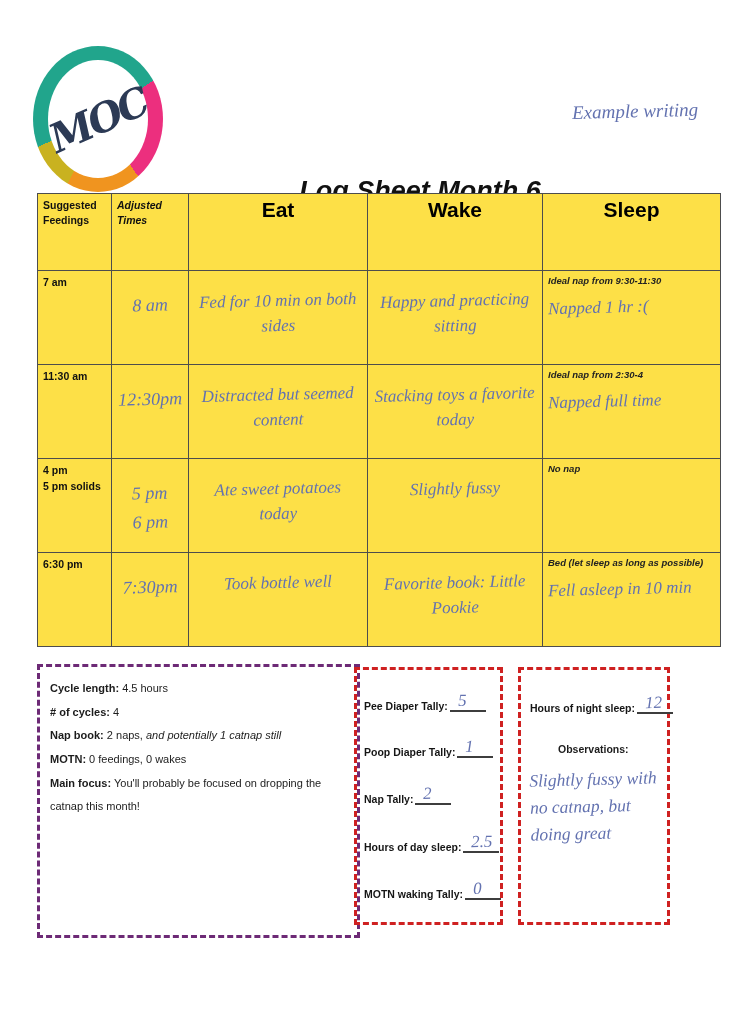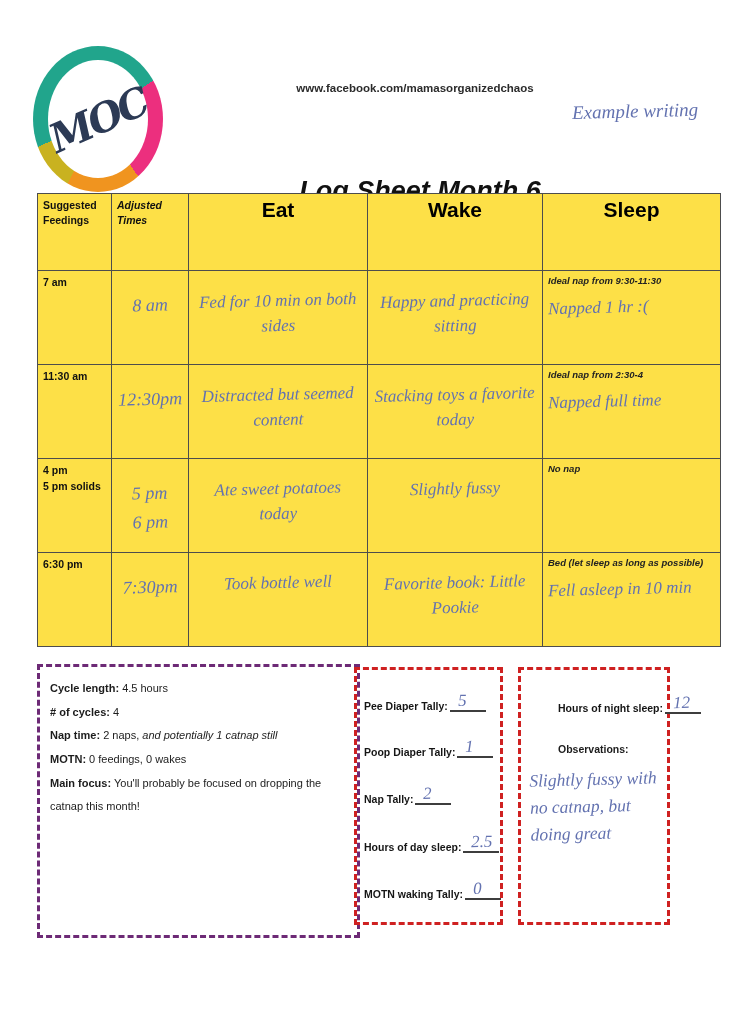--- a/index.html
+++ b/index.html
@@ -83,21 +83,20 @@
 <div class="page">
 
   <div class="logo">
     <div class="logo-ring"></div>
     <div class="logo-inner">
       <span class="logo-text">MOC</span>
     </div>
   </div>
 
   <div class="urls">
-    <div>www.facebook.com/mamasorganizedchaos</div>
   </div>
 
   <div class="example-note hand">Example writing</div>
 
   <div class="page-title">Log Sheet Month 6</div>
 
   <table class="log">
     <tbody>
         <tr class="hdr">
       <th class="col-suggested small-hdr">Suggested Feedings</th>
@@ -175,21 +174,21 @@
         <span class="sleep-note">Bed (let sleep as long as possible)</span>
         <span class="hand sleep-entry">Fell asleep in 10 min</span>
       </td>
     </tr>
   </tbody>
     </table>
 
   <div class="summary-box">
     <div class="sline"><b>Cycle length:</b><span> 4.5 hours</span><i></i></div>
     <div class="sline"><b># of cycles:</b><span> 4</span><i></i></div>
-    <div class="sline"><b>Nap time:</b><span> 2 naps, </span><i>and potentially 1 catnap still</i></div>
+    <div class="sline"><b>Nap book:</b><span> 2 naps, </span><i>and potentially 1 catnap still</i></div>
     <div class="sline"><b>MOTN:</b><span> 0 feedings, 0 wakes</span><i></i></div>
     <div class="sline"><b>Main focus:</b><span> You'll probably be focused on dropping the catnap this month!</span><i></i></div>
   </div>
 
   <div class="tally-box">
     <div class="tfield" style="top:26px;">
       <b class="tlabel">Pee Diaper Tally:</b><span class="slot"><span class="hand hval">5</span></span>
     </div>
     <div class="tfield" style="top:72px;">
       <b class="tlabel">Poop Diaper Tally:</b><span class="slot"><span class="hand hval">1</span></span>
@@ -199,20 +198,20 @@
     </div>
     <div class="tfield" style="top:167px;">
       <b class="tlabel">Hours of day sleep:</b><span class="slot"><span class="hand hval">2.5</span></span>
     </div>
     <div class="tfield" style="top:214px;">
       <b class="tlabel">MOTN waking Tally:</b><span class="slot"><span class="hand hval">0</span></span>
     </div>
   </div>
 
   <div class="night-box">
-    <div class="tfield" style="top:28px; left:9px;margin-left:28px;">
+    <div class="tfield" style="top:28px; left:9px;">
       <b class="tlabel">Hours of night sleep:</b><span class="slot"><span class="hand hval">12</span></span>
     </div>
     <div class="obs-label">Observations:</div>
     <div class="obs-text hand">Slightly fussy with no catnap, but doing great</div>
   </div>
 
 </div>
 
 </body></html>

